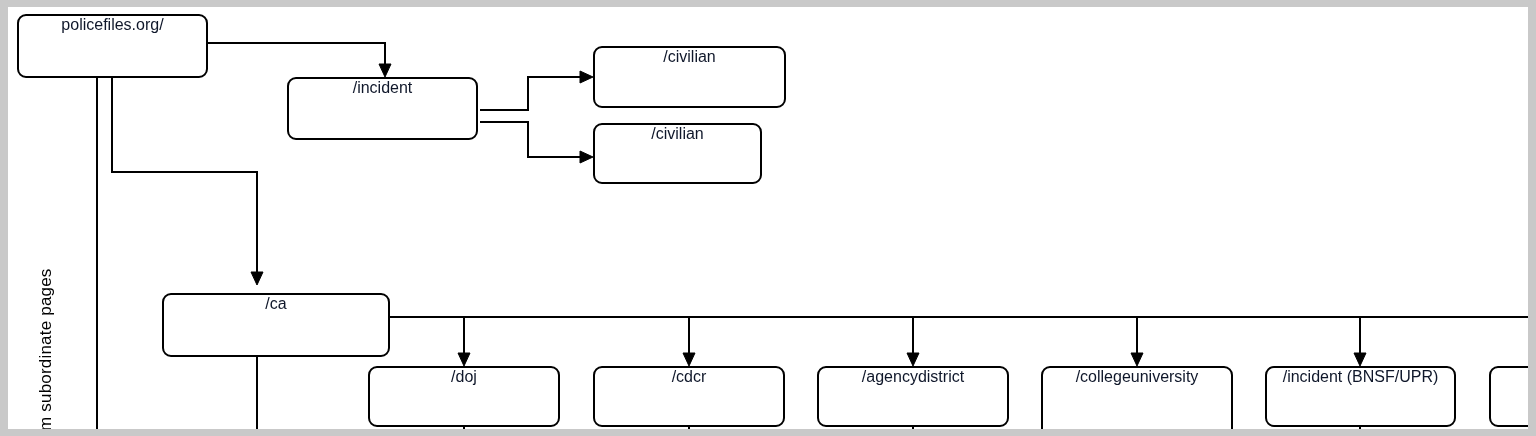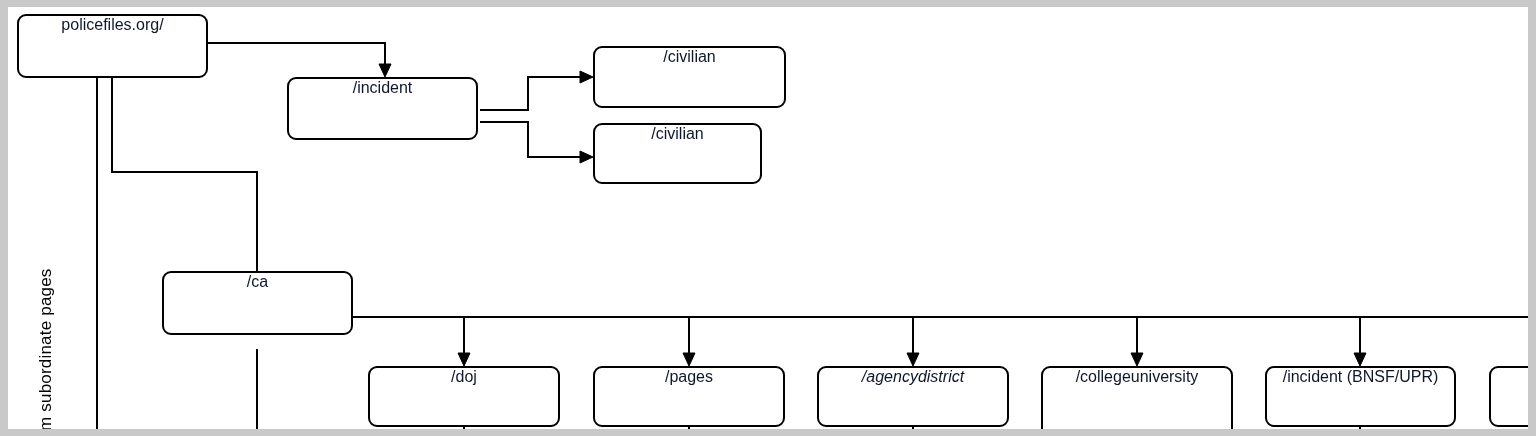--- a/index.html
+++ b/index.html
@@ -43,24 +43,24 @@
     align-items: flex-start;
     justify-content: center;
     font-size: 16px;
     color: #0f172a;
     white-space: nowrap;
   }
   .node-root    { left: 9px;    top: 7px;   width: 191px; height: 64px; }
   .node-incident{ left: 279px;  top: 70px;  width: 191px; height: 63px; }
   .node-officer { left: 585px;  top: 39px;  width: 193px; height: 62px; }
   .node-civilian{ left: 585px;  top: 116px; width: 169px; height: 61px; }
-  .node-ca      { left: 154px;  top: 264px; width: 191px; height: 64px; }
+  .node-ca      { left: 154px;  top: 286px; width: 228px; height: 64px; }
   .node-doj     { left: 360px;  top: 359px; width: 192px; height: 61px; }
   .node-cdcr    { left: 585px;  top: 359px; width: 192px; height: 61px; }
-  .node-agency  { left: 809px;  top: 359px; width: 192px; height: 61px; font-style: italic; }
+  .node-agency  { left: 809px;  top: 359px; width: 192px; height: 61px; }
   .node-college { left: 1033px; top: 359px; width: 192px; height: 76px; }
   .node-private { left: 1257px; top: 359px; width: 191px; height: 61px; }
   .node-cutoff  { left: 1481px; top: 359px; width: 192px; height: 61px; }
 
   .side-label {
     position: absolute;
     left: 28px;
     top: 424px;
     transform: rotate(-90deg);
     transform-origin: 0 0;
@@ -150,21 +150,21 @@
 
     <div class="node node-ca">
       <span>/ca</span>
     </div>
 
     <div class="node node-doj">
       <span>/doj</span>
     </div>
 
     <div class="node node-cdcr">
-      <span>/pages</span>
+      <span>/cdcr</span>
     </div>
 
     <div class="node node-agency">
       <span>/agencydistrict</span>
     </div>
 
     <div class="node node-college">
       <span>/collegeuniversity</span>
     </div>
 

